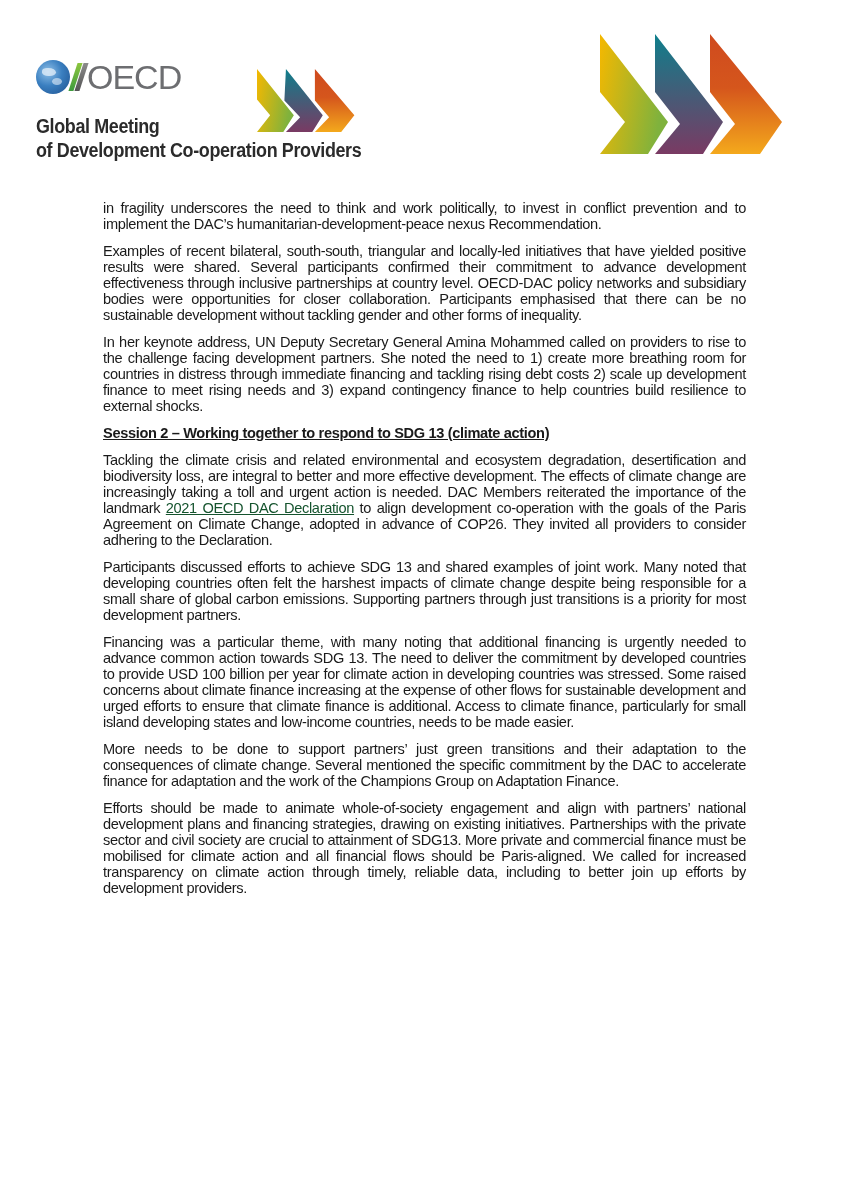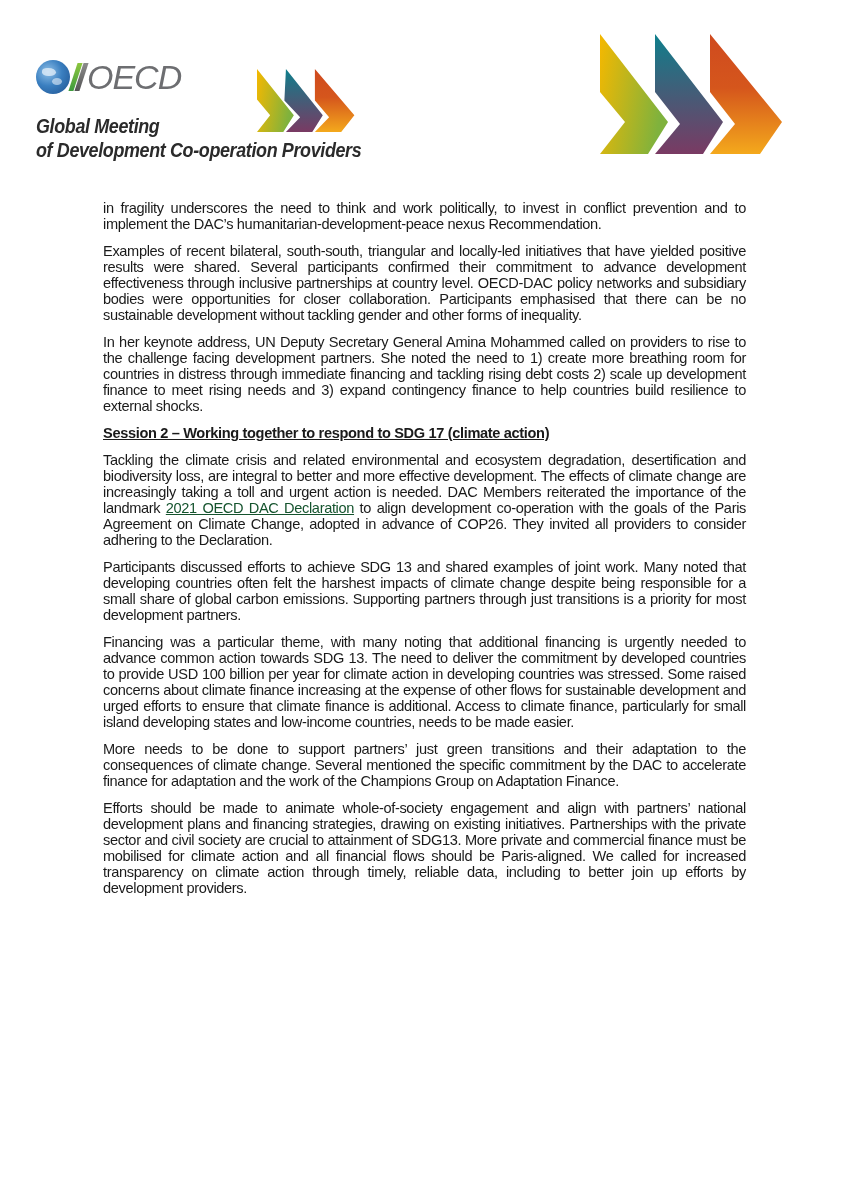--- a/index.html
+++ b/index.html
@@ -14,21 +14,20 @@
       overflow: hidden;
       font-family: "Liberation Sans", sans-serif;
       color: #1a1a1a;
     }
     .header {
       position: absolute;
       left: 0;
       top: 0;
       width: 689px;
       height: 190px;
-      font-style: italic;
     }
     .oecd-logo {
       position: absolute;
       left: 36px;
       top: 58px;
       height: 38px;
       display: flex;
       align-items: center;
     }
     .oecd-globe {
@@ -188,21 +187,21 @@
     <polygon points="55,0 123,88 103,120 55,120 80,90 55,58" fill="url(#gB2)"></polygon>
     <polygon points="110,0 182,88 160,120 110,120 135,90 110,58" fill="url(#gC2)"></polygon>
   </svg>
 </div>
 
 <div class="content">
   <p>in fragility underscores the need to think and work politically, to invest in conflict prevention and to implement the DAC’s humanitarian-development-peace nexus Recommendation.</p>
   <p>Examples of recent bilateral, south-south, triangular and locally-led initiatives that have yielded positive results were shared. Several participants confirmed their commitment to advance development effectiveness through inclusive partnerships at country level. OECD-DAC policy networks and subsidiary bodies were opportunities for closer collaboration. Participants emphasised that there can be no sustainable development without tackling gender and other forms of inequality.</p>
   <p>In her keynote address, UN Deputy Secretary General Amina Mohammed called on providers to rise to the challenge facing development partners. She noted the need to 1) create more breathing room for countries in distress through immediate financing and tackling rising debt costs 2) scale up development finance to meet rising needs and 3) expand contingency finance to help countries build resilience to external shocks.</p>
 
-  <p class="section-heading">Session 2 – Working together to respond to SDG 17 (climate action)</p>
+  <p class="section-heading">Session 2 – Working together to respond to SDG 13 (climate action)</p>
 
   <p><span>Tackling the climate crisis and related environmental and ecosystem degradation, desertification and biodiversity loss, are integral to better and more effective development. The effects of climate change are increasingly taking a toll and urgent action is needed. DAC Members reiterated the importance of the landmark </span><a class="doc-link">2021 OECD DAC Declaration</a><span> to align development co-operation with the goals of the Paris Agreement on Climate Change, adopted in advance of COP26. They invited all providers to consider adhering to the Declaration.</span></p>
 
   <p>Participants discussed efforts to achieve SDG 13 and shared examples of joint work. Many noted that developing countries often felt the harshest impacts of climate change despite being responsible for a small share of global carbon emissions. Supporting partners through just transitions is a priority for most development partners.</p>
   <p>Financing was a particular theme, with many noting that additional financing is urgently needed to advance common action towards SDG 13. The need to deliver the commitment by developed countries to provide USD 100 billion per year for climate action in developing countries was stressed. Some raised concerns about climate finance increasing at the expense of other flows for sustainable development and urged efforts to ensure that climate finance is additional. Access to climate finance, particularly for small island developing states and low-income countries, needs to be made easier.</p>
   <p>More needs to be done to support partners’ just green transitions and their adaptation to the consequences of climate change. Several mentioned the specific commitment by the DAC to accelerate finance for adaptation and the work of the Champions Group on Adaptation Finance.</p>
   <p>Efforts should be made to animate whole-of-society engagement and align with partners’ national development plans and financing strategies, drawing on existing initiatives. Partnerships with the private sector and civil society are crucial to attainment of SDG13. More private and commercial finance must be mobilised for climate action and all financial flows should be Paris-aligned. We called for increased transparency on climate action through timely, reliable data, including to better join up efforts by development providers.</p>
 </div>
 
 </body></html>

